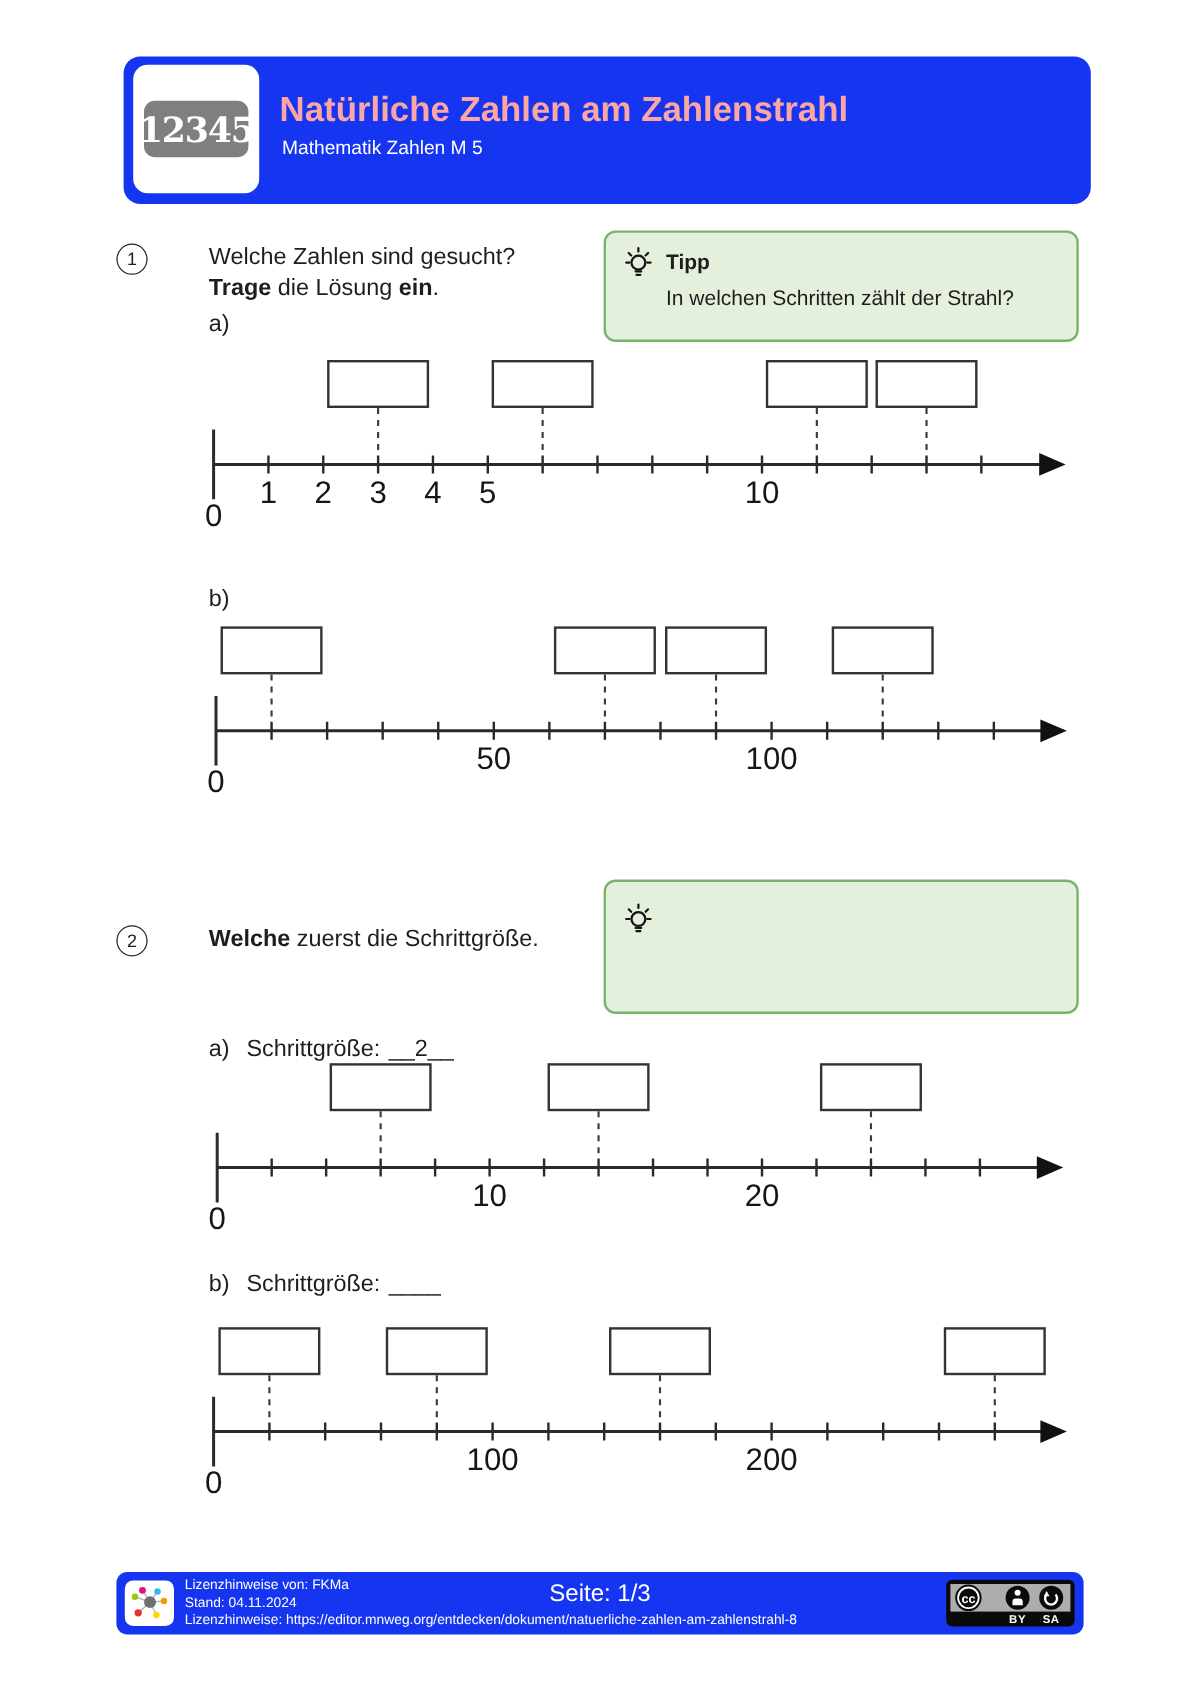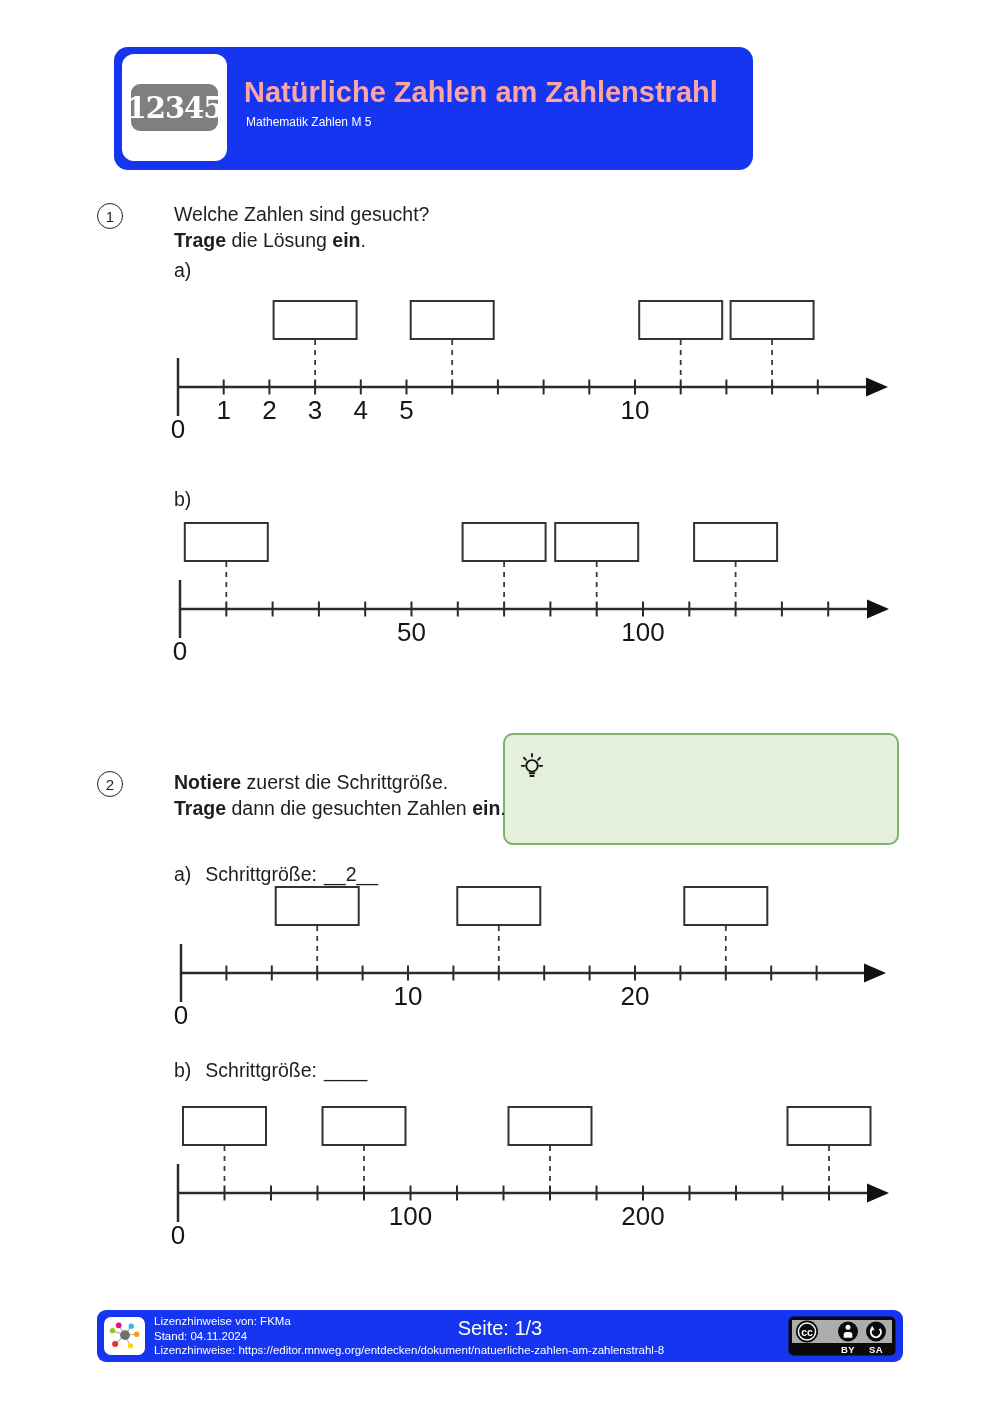--- a/index.html
+++ b/index.html
@@ -1,27 +1,27 @@
 <!DOCTYPE html>
 <html style="--blue: #1535f0;"><head>
 <meta charset="utf-8">
 <style>
   html,body{margin:0;padding:0;background:#fff;}
   .page{position:relative;width:1000px;height:1416px;background:#fff;overflow:hidden;
         font-family:"Liberation Sans",sans-serif;color:#1e1e1e;}
 
   
-  .header{position:absolute;left:114px;top:47px;width:639px;height:123px;
+  .header{position:absolute;left:103px;top:47px;width:806px;height:123px;
           background:var(--blue,#1535f0);border-radius:14px;}
   .logo-box{position:absolute;left:8px;top:7px;width:105px;height:107px;background:#fff;border-radius:12px;}
   .logo-badge{position:absolute;left:9px;top:30px;width:87px;height:47px;background:#7f7f7f;border-radius:9px;
           color:#fff;display:flex;align-items:center;justify-content:center;
           font-family:"DejaVu Serif",serif;font-weight:bold;font-size:29px;letter-spacing:-1px;}
   .header-title{position:absolute;left:130px;top:29px;font-size:29px;font-weight:600;color:#fca5a5;}
-  .header-sub{position:absolute;left:132px;top:68px;font-size:12px;color:#fff;}
+  .header-sub{position:absolute;left:132px;top:68px;font-size:16px;color:#fff;}
 
   
   .tasknum{position:absolute;width:24px;height:24px;border:1.7px solid #222;border-radius:50%;
            display:flex;align-items:center;justify-content:center;font-size:15px;background:#fff;}
   .tline{position:absolute;font-size:19.5px;line-height:24px;white-space:nowrap;margin-left:44px;}
   .b{font-weight:700;}
 
   
   .tipbox{position:absolute;background:#e4efdc;border:2px solid #7cb36b;border-radius:10px;box-sizing:border-box;}
   .tip-icon{position:absolute;left:12px;}
@@ -52,20 +52,36 @@
     </div>
     <div class="header-title">Natürliche Zahlen am Zahlenstrahl</div>
     <div class="header-sub">Mathematik Zahlen M 5</div>
   </div>
 
   <div class="tasknum" style="left:97px;top:203px;">1</div>
   <div class="tline" style="left:130px;top:202px;">Welche Zahlen sind gesucht?</div>
   <div class="tline" style="left:130px;top:228px;"><span class="b">Trage</span><span> die Lösung </span><span class="b">ein</span><span>.</span></div>
   <div class="tline" style="left:130px;top:258px;">a)</div>
 
+  <div class="tipbox" style="left:503px;top:192px;width:396px;height:93px;">
+    <svg class="tip-icon" style="top:11px;" width="30" height="30" viewBox="0 0 26 26">
+      <g stroke="#141414" stroke-width="1.6" fill="none" stroke-linecap="round">
+        <circle cx="13" cy="12" r="5"></circle>
+        <line x1="11" y1="18.4" x2="15" y2="18.4"></line>
+        <line x1="11.6" y1="20.8" x2="14.4" y2="20.8"></line>
+        <line x1="13" y1="1.6" x2="13" y2="4"></line>
+        <line x1="6" y1="5" x2="7.8" y2="6.8"></line>
+        <line x1="20" y1="5" x2="18.2" y2="6.8"></line>
+        <line x1="4.2" y1="12" x2="6.6" y2="12"></line>
+        <line x1="21.8" y1="12" x2="19.4" y2="12"></line>
+      </g>
+    </svg>
+    <div class="tip-title" style="top:14px;">Tipp</div>
+    <div class="tip-text" style="top:42px;">In welchen Schritten zählt der Strahl?</div>
+  </div>
 
   <div class="tline" style="left:130px;top:487px;">b)</div>
 
   <div class="tipbox" style="left:503px;top:733px;width:396px;height:112px;">
     <svg class="tip-icon" style="top:17px;" width="30" height="30" viewBox="0 0 26 26">
       <g stroke="#141414" stroke-width="1.6" fill="none" stroke-linecap="round">
         <circle cx="13" cy="12" r="5"></circle>
         <line x1="11" y1="18.4" x2="15" y2="18.4"></line>
         <line x1="11.6" y1="20.8" x2="14.4" y2="20.8"></line>
         <line x1="13" y1="1.6" x2="13" y2="4"></line>
@@ -73,22 +89,21 @@
         <line x1="20" y1="5" x2="18.2" y2="6.8"></line>
         <line x1="4.2" y1="12" x2="6.6" y2="12"></line>
         <line x1="21.8" y1="12" x2="19.4" y2="12"></line>
       </g>
     </svg>
     <div class="tip-title" style="top:20px;"></div>
     <div class="tip-text" style="top:48px;"></div>
   </div>
 
   <div class="tasknum" style="left:97px;top:771px;">2</div>
-  <div class="tline" style="left:130px;top:770px;"><span class="b">Notiere</span><span> zuerst die Schrittgröße.</span></div>
-  <div class="tline" style="left:130px;top:796px;"><span class="b">Trage</span><span> dann die gesuchten Zahlen </span><span class="b">ein</span><span>.</span></div>
+  <div class="tline" style="left:130px;top:770px;"><span class="b">Welche</span><span> zuerst die Schrittgröße.</span></div>
 
   <div class="tline" style="left:130px;top:862px;"><span>a)</span><span style="margin-left:14px;">Schrittgröße:</span><span style="margin-left:7px;">__2__</span></div>
 
   <div class="tline" style="left:130px;top:1058px;"><span>b)</span><span style="margin-left:14px;">Schrittgröße:</span><span style="margin-left:7px;">____</span></div>
 
   <div id="lines-layer">
       <svg viewBox="0 287 1000 175" width="1000" height="175" style="top: 287px;">
         <line x1="178" y1="387" x2="870" y2="387" stroke="#2a2a2a" stroke-width="2.5"></line>
         <polygon points="888,387 866,377.5 866,396.5" fill="#111"></polygon>
         <line x1="178" y1="358" x2="178" y2="416" stroke="#2a2a2a" stroke-width="2.5"></line>

